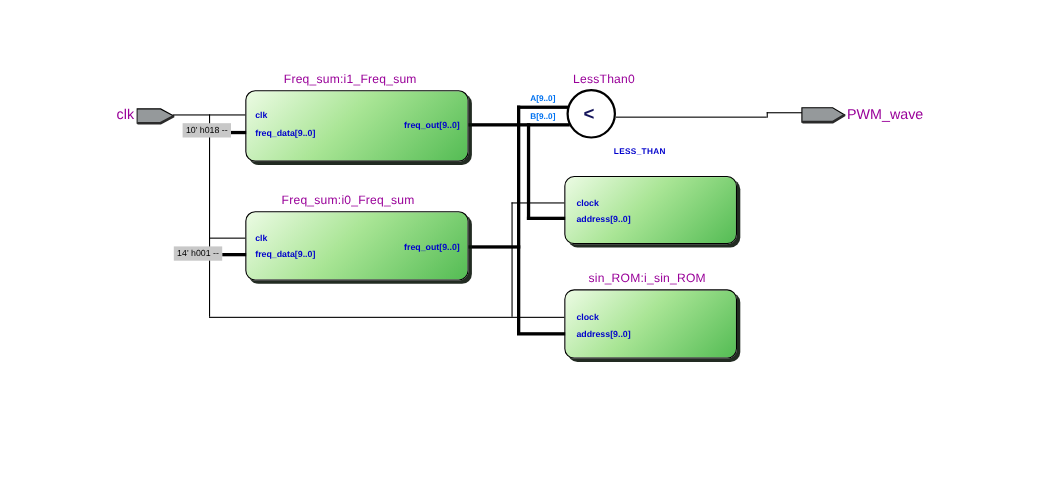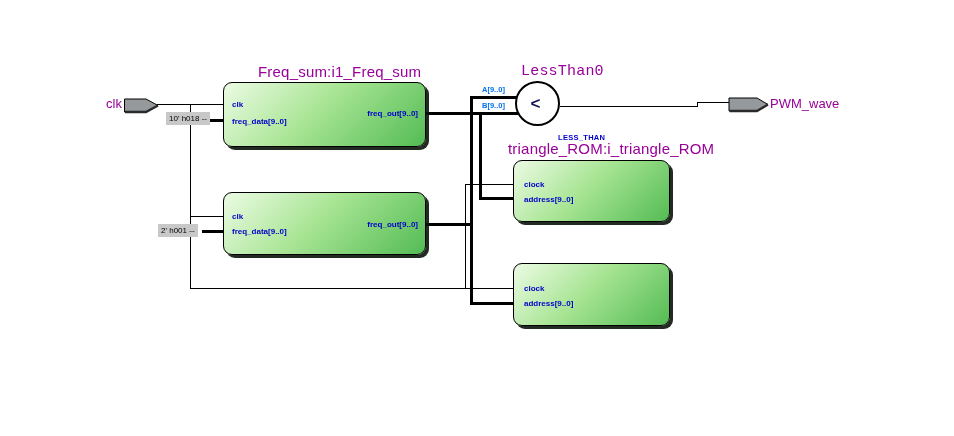--- a/index.html
+++ b/index.html
@@ -14,21 +14,21 @@
   .wire.hb { height:3px; }
   .wire.vb { width:3px; }
   
   .block {
     position:absolute; box-sizing:border-box;
     border:1px solid #000; border-radius:9px;
     background:linear-gradient(135deg, #ecfbe4 0%, #a9e595 45%, #54bc54 100%);
     box-shadow:3px 3px 0 rgba(10,20,10,0.9);
   }
   .block-title {
-    position:absolute; color:#990099; font-size:15px; line-height:14px;
+    position:absolute; color:#990099; font-size:11px; line-height:14px;
     white-space:nowrap; letter-spacing:0.2px;
   }
   .port {
     position:absolute; color:#0000cc; font-size:8px; font-weight:bold;
     line-height:8px; white-space:nowrap;
   }
   .port.right { text-align:right; }
   .cmp-port {
     position:absolute; color:#0072f0; font-size:7.5px; font-weight:bold;
     line-height:8px; white-space:nowrap; width:34px;
@@ -79,49 +79,50 @@
   <div class="wire hb" style="left:470px; top:96px; width:48px;"></div>
   <div class="wire hb" style="left:470px; top:302px; width:44px;"></div>
 
   <div class="pin-label" style="left:106px; top:96px;">clk</div>
   <svg class="pin-svg" style="left:124px; top:97px;" width="36" height="17">
     <polygon points="0.5,2 22,2 34,8.5 22,15 0.5,15" fill="#95999b" stroke="#000" stroke-width="1"></polygon>
     <path d="M 1,15 L 22,15 L 34,8.5" fill="none" stroke="#2a2a2a" stroke-width="2.4"></path>
   </svg>
 
   <div class="const-box" style="left:166px; top:112px;">10' h018 --</div>
-  <div class="const-box" style="left:158px; top:224px;">2' h001 --</div>
+  <div class="const-box" style="left:158px; top:224px;">14' h001 --</div>
 
   <div class="block-title" style="left:258px; top:65px;">Freq_sum:i1_Freq_sum</div>
   <div class="block" style="left:223px; top:82px; width:203px; height:65px;">
     <div class="port" style="left:8px; top:18px;">clk</div>
     <div class="port" style="left:8px; top:35px;">freq_data[9..0]</div>
     <div class="port right" style="right:7px; top:27px;">freq_out[9..0]</div>
   </div>
 
+  <div class="block-title" style="left:256px; top:175px;">Freq_sum:i0_Freq_sum</div>
   <div class="block" style="left:223px; top:192px; width:203px; height:63px;">
     <div class="port" style="left:8px; top:20px;">clk</div>
     <div class="port" style="left:8px; top:35px;">freq_data[9..0]</div>
     <div class="port right" style="right:7px; top:28px;">freq_out[9..0]</div>
   </div>
 
-  <div class="block-title" style="left:521px; top:65px;font-family:Liberation Mono, monospace;">LessThan0</div>
+  <div class="block-title" style="left:521px; top:65px;">LessThan0</div>
   <div class="cmp-port" style="left:482px; top:86px;">A[9..0]</div>
   <div class="cmp-port" style="left:482px; top:102px;">B[9..0]</div>
   <div class="comparator">
     <span class="glyph">&lt;</span>
   </div>
   <div class="type-label" style="left:513px; top:134px;padding-left:45px;">LESS_THAN</div>
 
-  <div class="block-title" style="left:508px; top:142px;">triangle_ROM:i_triangle_ROM</div>
   <div class="block" style="left:513px; top:160px; width:157px; height:62px;">
     <div class="port" style="left:10px; top:20px;">clock</div>
     <div class="port" style="left:10px; top:35px;">address[9..0]</div>
   </div>
 
+  <div class="block-title" style="left:535px; top:246px;">sin_ROM:i_sin_ROM</div>
   <div class="block" style="left:513px; top:263px; width:157px; height:63px;">
     <div class="port" style="left:10px; top:21px;">clock</div>
     <div class="port" style="left:10px; top:36px;">address[9..0]</div>
   </div>
 
   <svg class="pin-svg" style="left:728px; top:96px;" width="42" height="17">
     <polygon points="1,2 29,2 40,8.5 29,15 1,15" fill="#95999b" stroke="#000" stroke-width="1"></polygon>
     <path d="M 1.5,15 L 29,15 L 40,8.5" fill="none" stroke="#2a2a2a" stroke-width="2.4"></path>
   </svg>
   <div class="pin-label" style="left:770px; top:96px;">PWM_wave</div>

